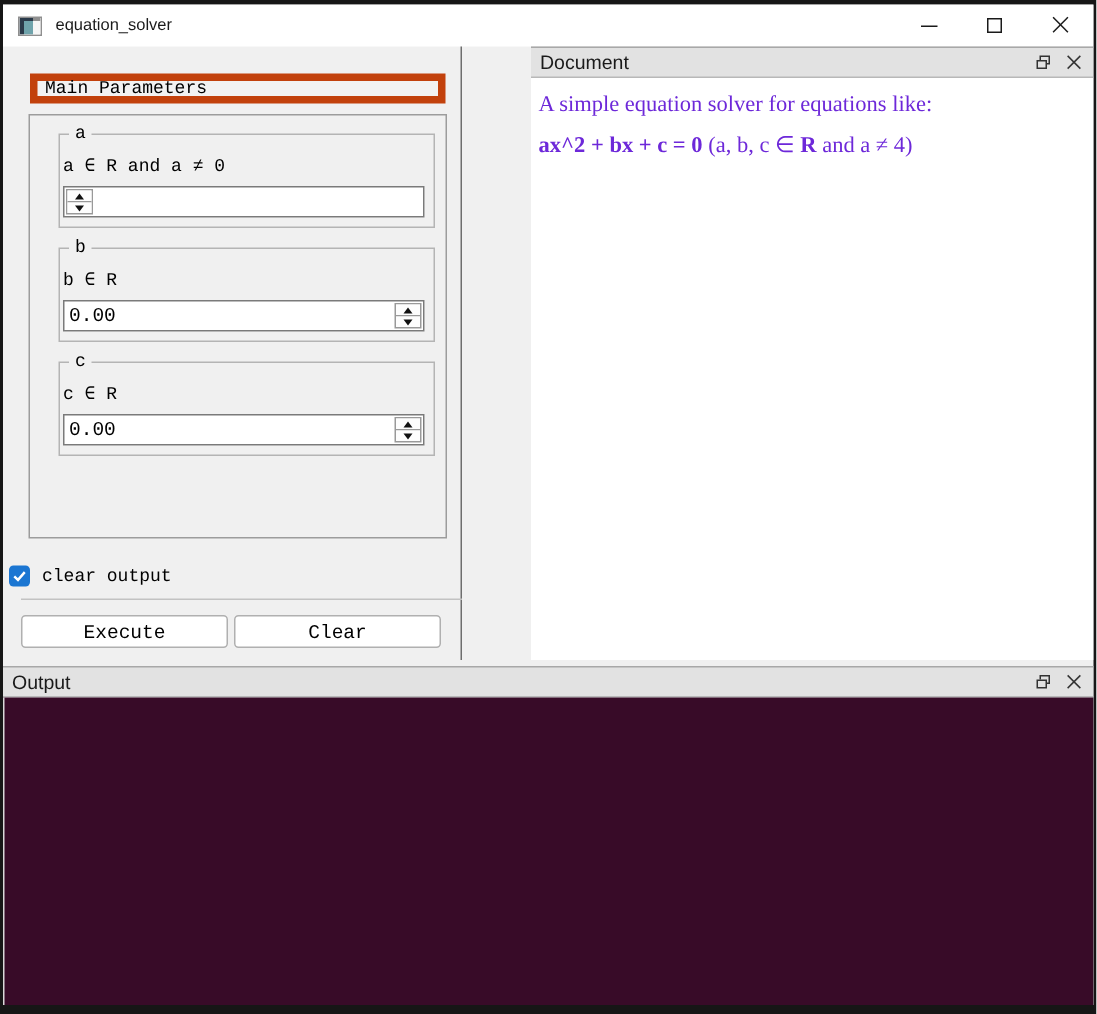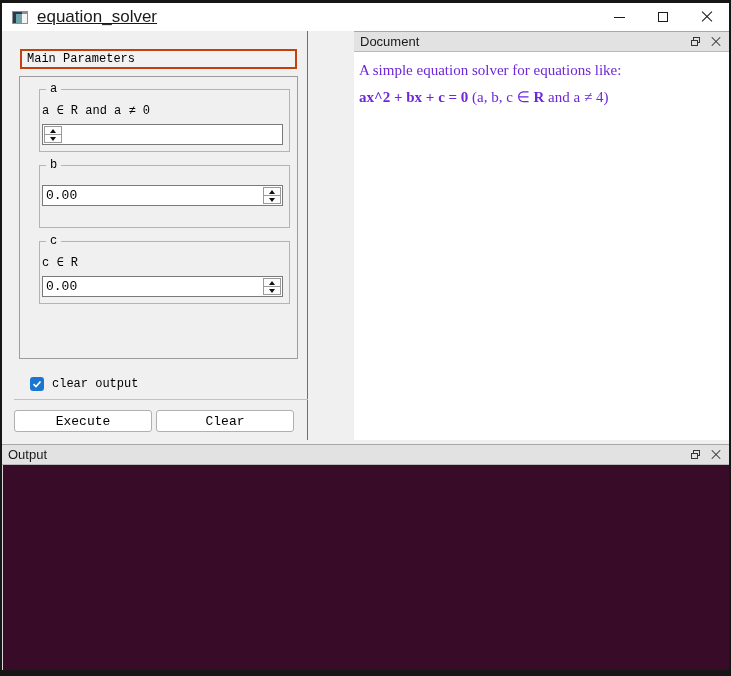--- a/index.html
+++ b/index.html
@@ -9,38 +9,38 @@
             display:flex; flex-direction:column; }
   .inner { flex:1; display:flex; flex-direction:column; background:#f0f0f0; overflow:hidden; }
 
   
   .titlebar { height:28px; background:#ffffff; display:flex; align-items:center; flex:0 0 auto; }
   .app-icon { width:16px; height:13px; margin-left:10px; border:1px solid #8f8f8f; background:#ffffff;
               display:flex; overflow:hidden; }
   .app-icon .p1 { width:3px; background:#2b3a4a; }
   .app-icon .p2 { width:6px; background:#6fa3ab; border-top:2px solid #2b3a4a; }
   .app-icon .p3 { flex:1; background:#f5f5f5; border-top:2px solid #8f8f8f; }
-  .win-title { margin-left:9px; font-size:17px; color:#1a1a1a;text-decoration:underline; }
+  .win-title { margin-left:9px; font-size:11px; color:#1a1a1a; }
   .win-controls { margin-left:auto; display:flex; height:100%; }
   .win-btn { width:44px; height:100%; display:flex; align-items:center; justify-content:center; cursor:default; }
   .glyph-min { width:11px; height:0; border-top:1px solid #1a1a1a; }
   .glyph-max { width:10px; height:10px; border:1px solid #1a1a1a; }
   .glyph-close { position:relative; width:12px; height:12px; }
   .glyph-close:before, .glyph-close:after { content:""; position:absolute; left:-1px; top:5px; width:14px;
         height:0; border-top:1px solid #1a1a1a; }
   .glyph-close:before { transform:rotate(45deg); }
   .glyph-close:after { transform:rotate(-45deg); }
 
   
   .upper { height:409px; display:flex; flex:0 0 auto; }
 
   .central { width:306px; flex:0 0 auto; border-right:1px solid #6e6e6e; margin-right:6px;
              font-family:"Liberation Mono", monospace; color:#000; position:relative; }
 
-  .mp-header { margin:18px 10px 0 18px; height:20px; border:2px solid #c2410c; background:#f2f2f2;
+  .mp-header { margin:18px 10px 0 18px; height:20px; border:5px solid #c2410c; background:#f2f2f2;
                font-size:12px; display:flex; align-items:center; padding-left:5px; }
 
   .outer-group { margin:7px 9px 0 17px; height:283px; border:1px solid #9c9c9c;
                  padding:12px 7px 0 19px; }
 
   .param-group { position:relative; border:1px solid #b4b4b4; height:63px; margin-bottom:13px;
                  padding:13px 6px 0 2px; }
   .param-legend { position:absolute; top:-8px; left:6px; background:#f0f0f0; padding:0 4px;
                   font-size:12px; line-height:14px; }
   .constraint { font-size:12px; white-space:pre; }
@@ -50,21 +50,21 @@
   .spin-value { flex:1; border:none; outline:none; font-family:"Liberation Mono", monospace;
                 font-size:13px; padding-left:3px; color:#000; background:transparent; min-width:0; }
   .spin-btns { width:18px; margin:1px; border:1px solid #999; display:flex; flex-direction:column; }
   .spin-half { flex:1; display:flex; align-items:center; justify-content:center; background:#fdfdfd; }
   .spin-half.up { border-bottom:1px solid #999; }
   .tri-up { width:0; height:0; border-left:3.5px solid transparent; border-right:3.5px solid transparent;
             border-bottom:4px solid #111; }
   .tri-down { width:0; height:0; border-left:3.5px solid transparent; border-right:3.5px solid transparent;
               border-top:4px solid #111; }
 
-  .check-row { margin:18px 0 0 28px; display:flex; align-items:center; gap:8px; }
+  .check-row { margin:18px 0 0 4px; display:flex; align-items:center; gap:8px; }
   .checkbox { width:14px; height:14px; border-radius:3px; background:#1b76d2; display:flex;
               align-items:center; justify-content:center; }
   .check-label { font-size:12px; }
 
   .divider { margin:8px 0 0 12px; width:294px; border-top:1px solid #c2c2c2; }
 
   .btn-row { margin:10px 13px 0 12px; display:flex; gap:4px; }
   .btn { flex:1; height:22px; background:#ffffff; border:1px solid #b0b0b0; border-radius:3px;
          font-family:"Liberation Mono", monospace; font-size:13px; color:#000;
          display:flex; align-items:center; justify-content:center; cursor:default; }
@@ -139,20 +139,21 @@
                 </div>
                 <div class="spin-half">
                   <div class="tri-down"></div>
                 </div>
               </div>
             </div>
           </div>
 
           <div class="param-group">
             <div class="param-legend">b</div>
+            <div class="constraint">b ∈ R</div>
             <div class="spinbox">
               <input class="spin-value" value="0.00" style="">
               <div class="spin-btns">
                 <div class="spin-half up">
                   <div class="tri-up"></div>
                 </div>
                 <div class="spin-half">
                   <div class="tri-down"></div>
                 </div>
               </div>

